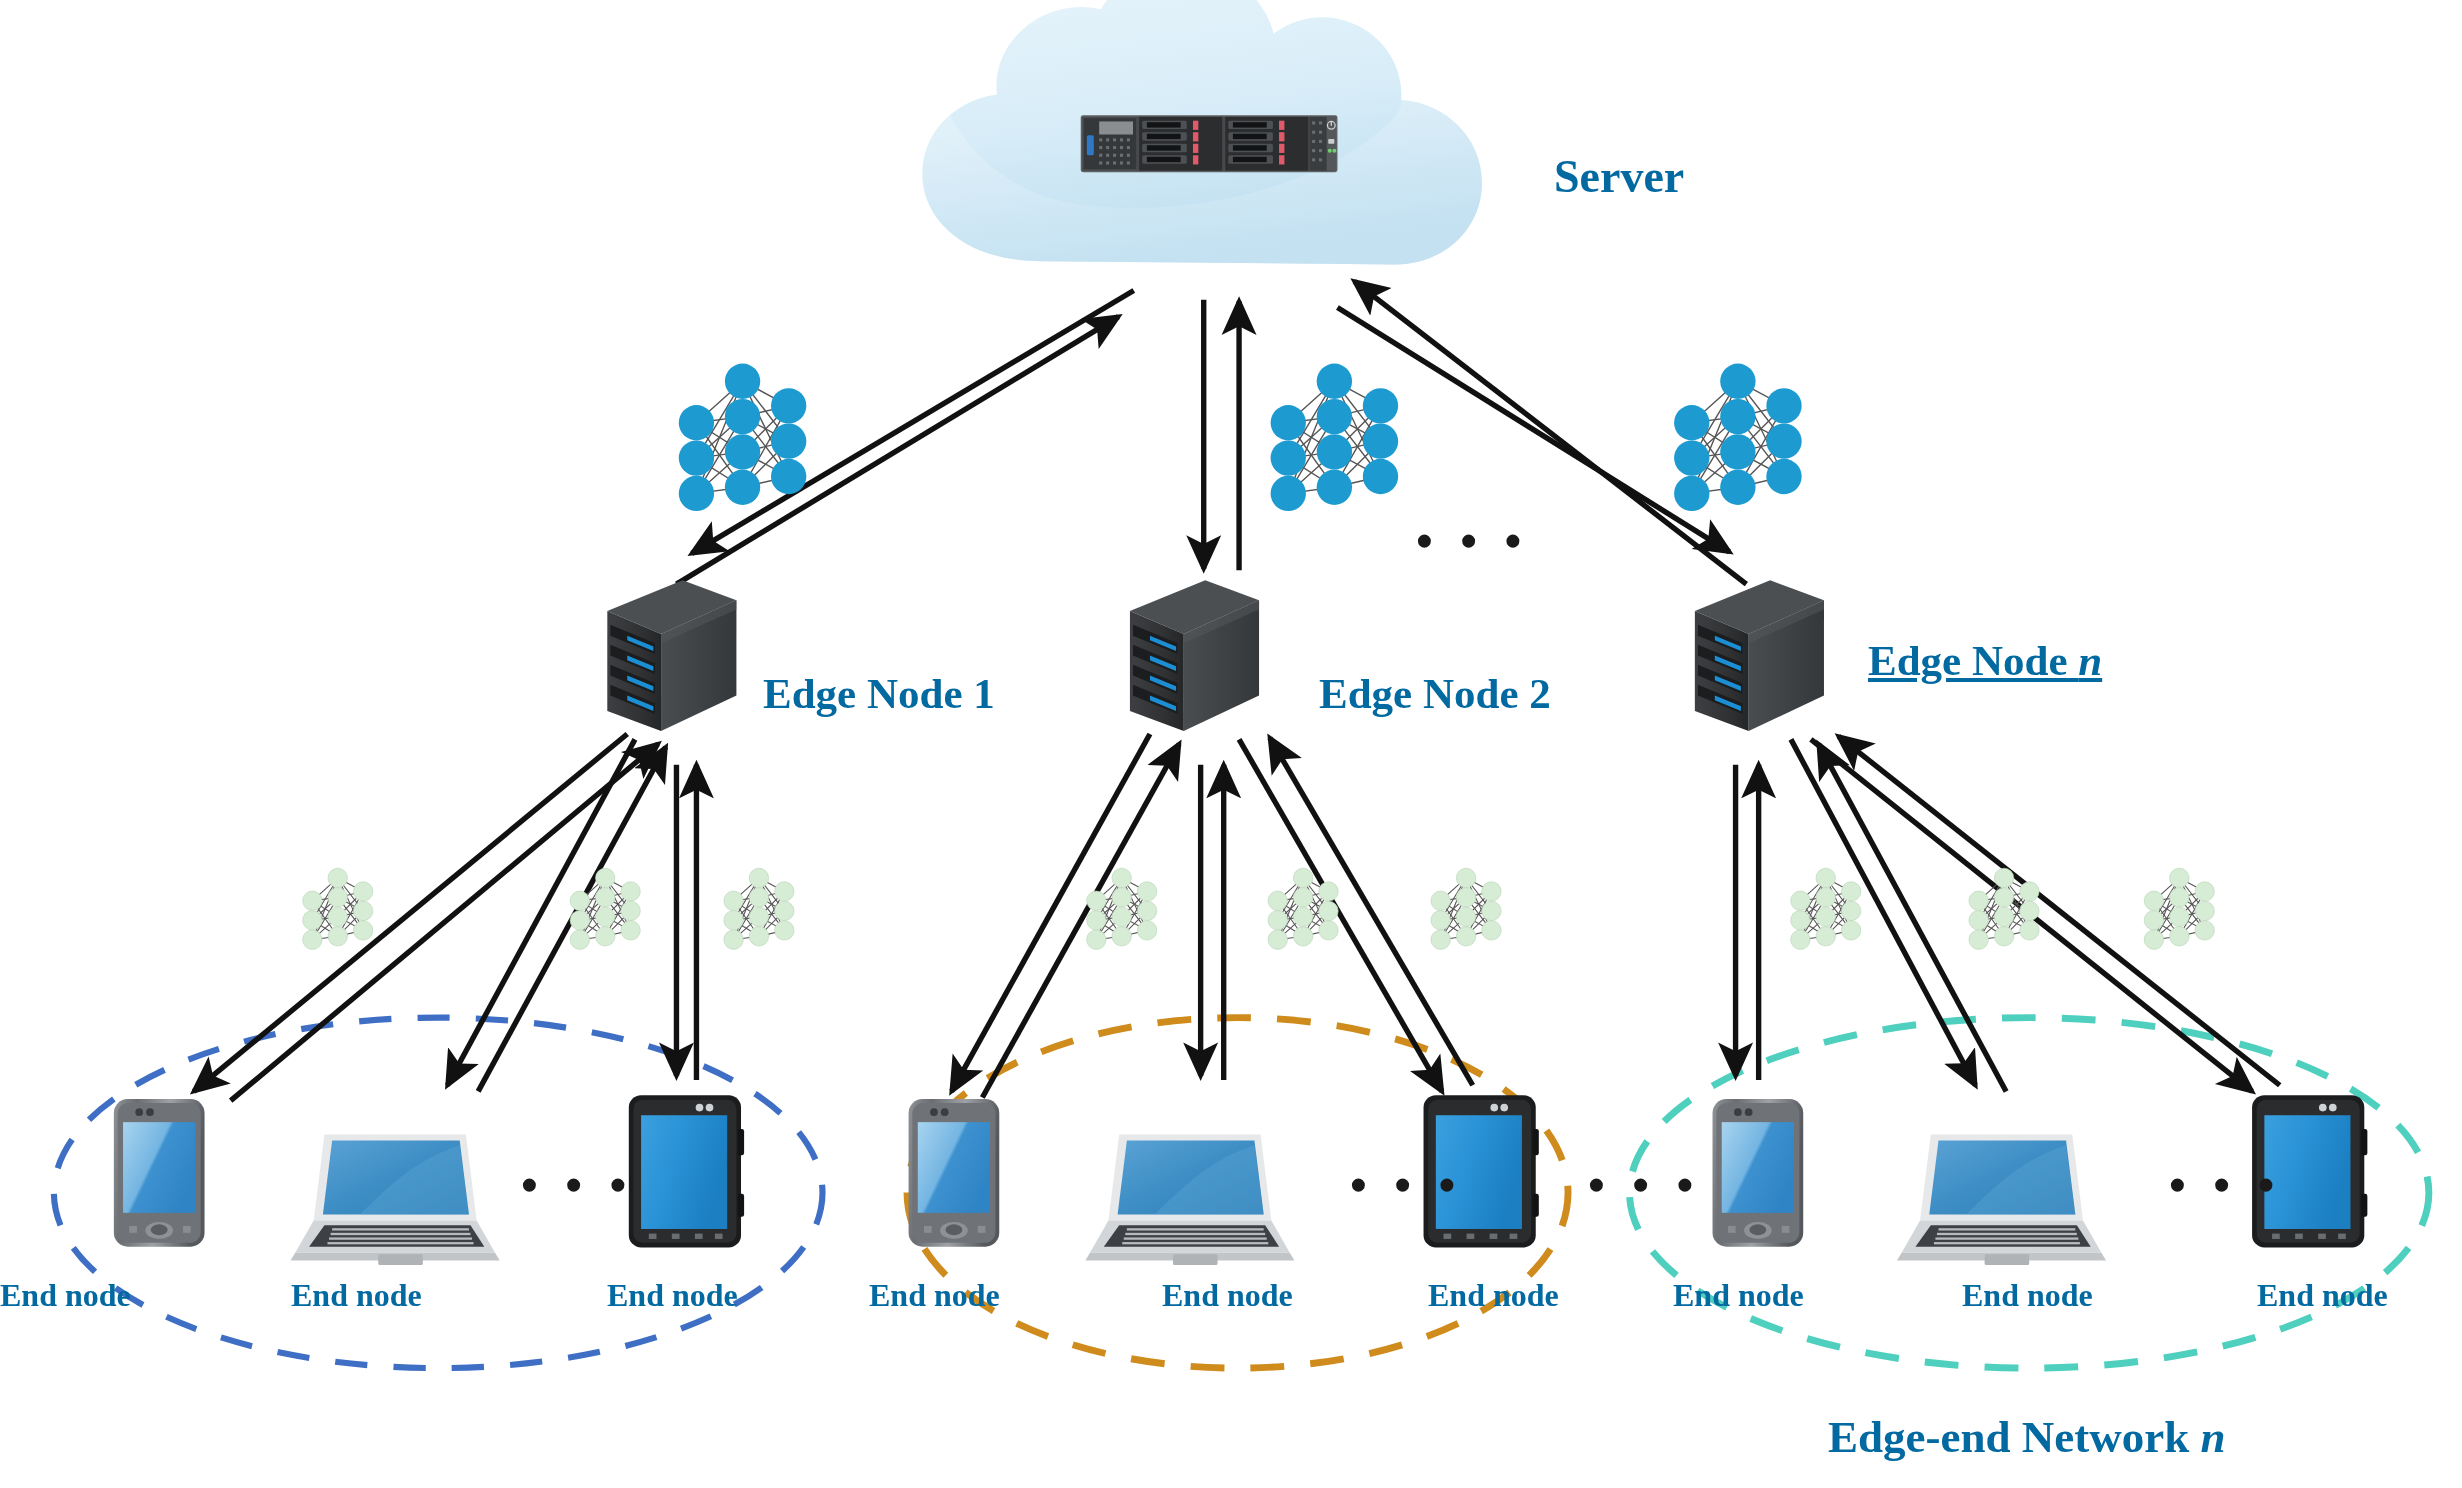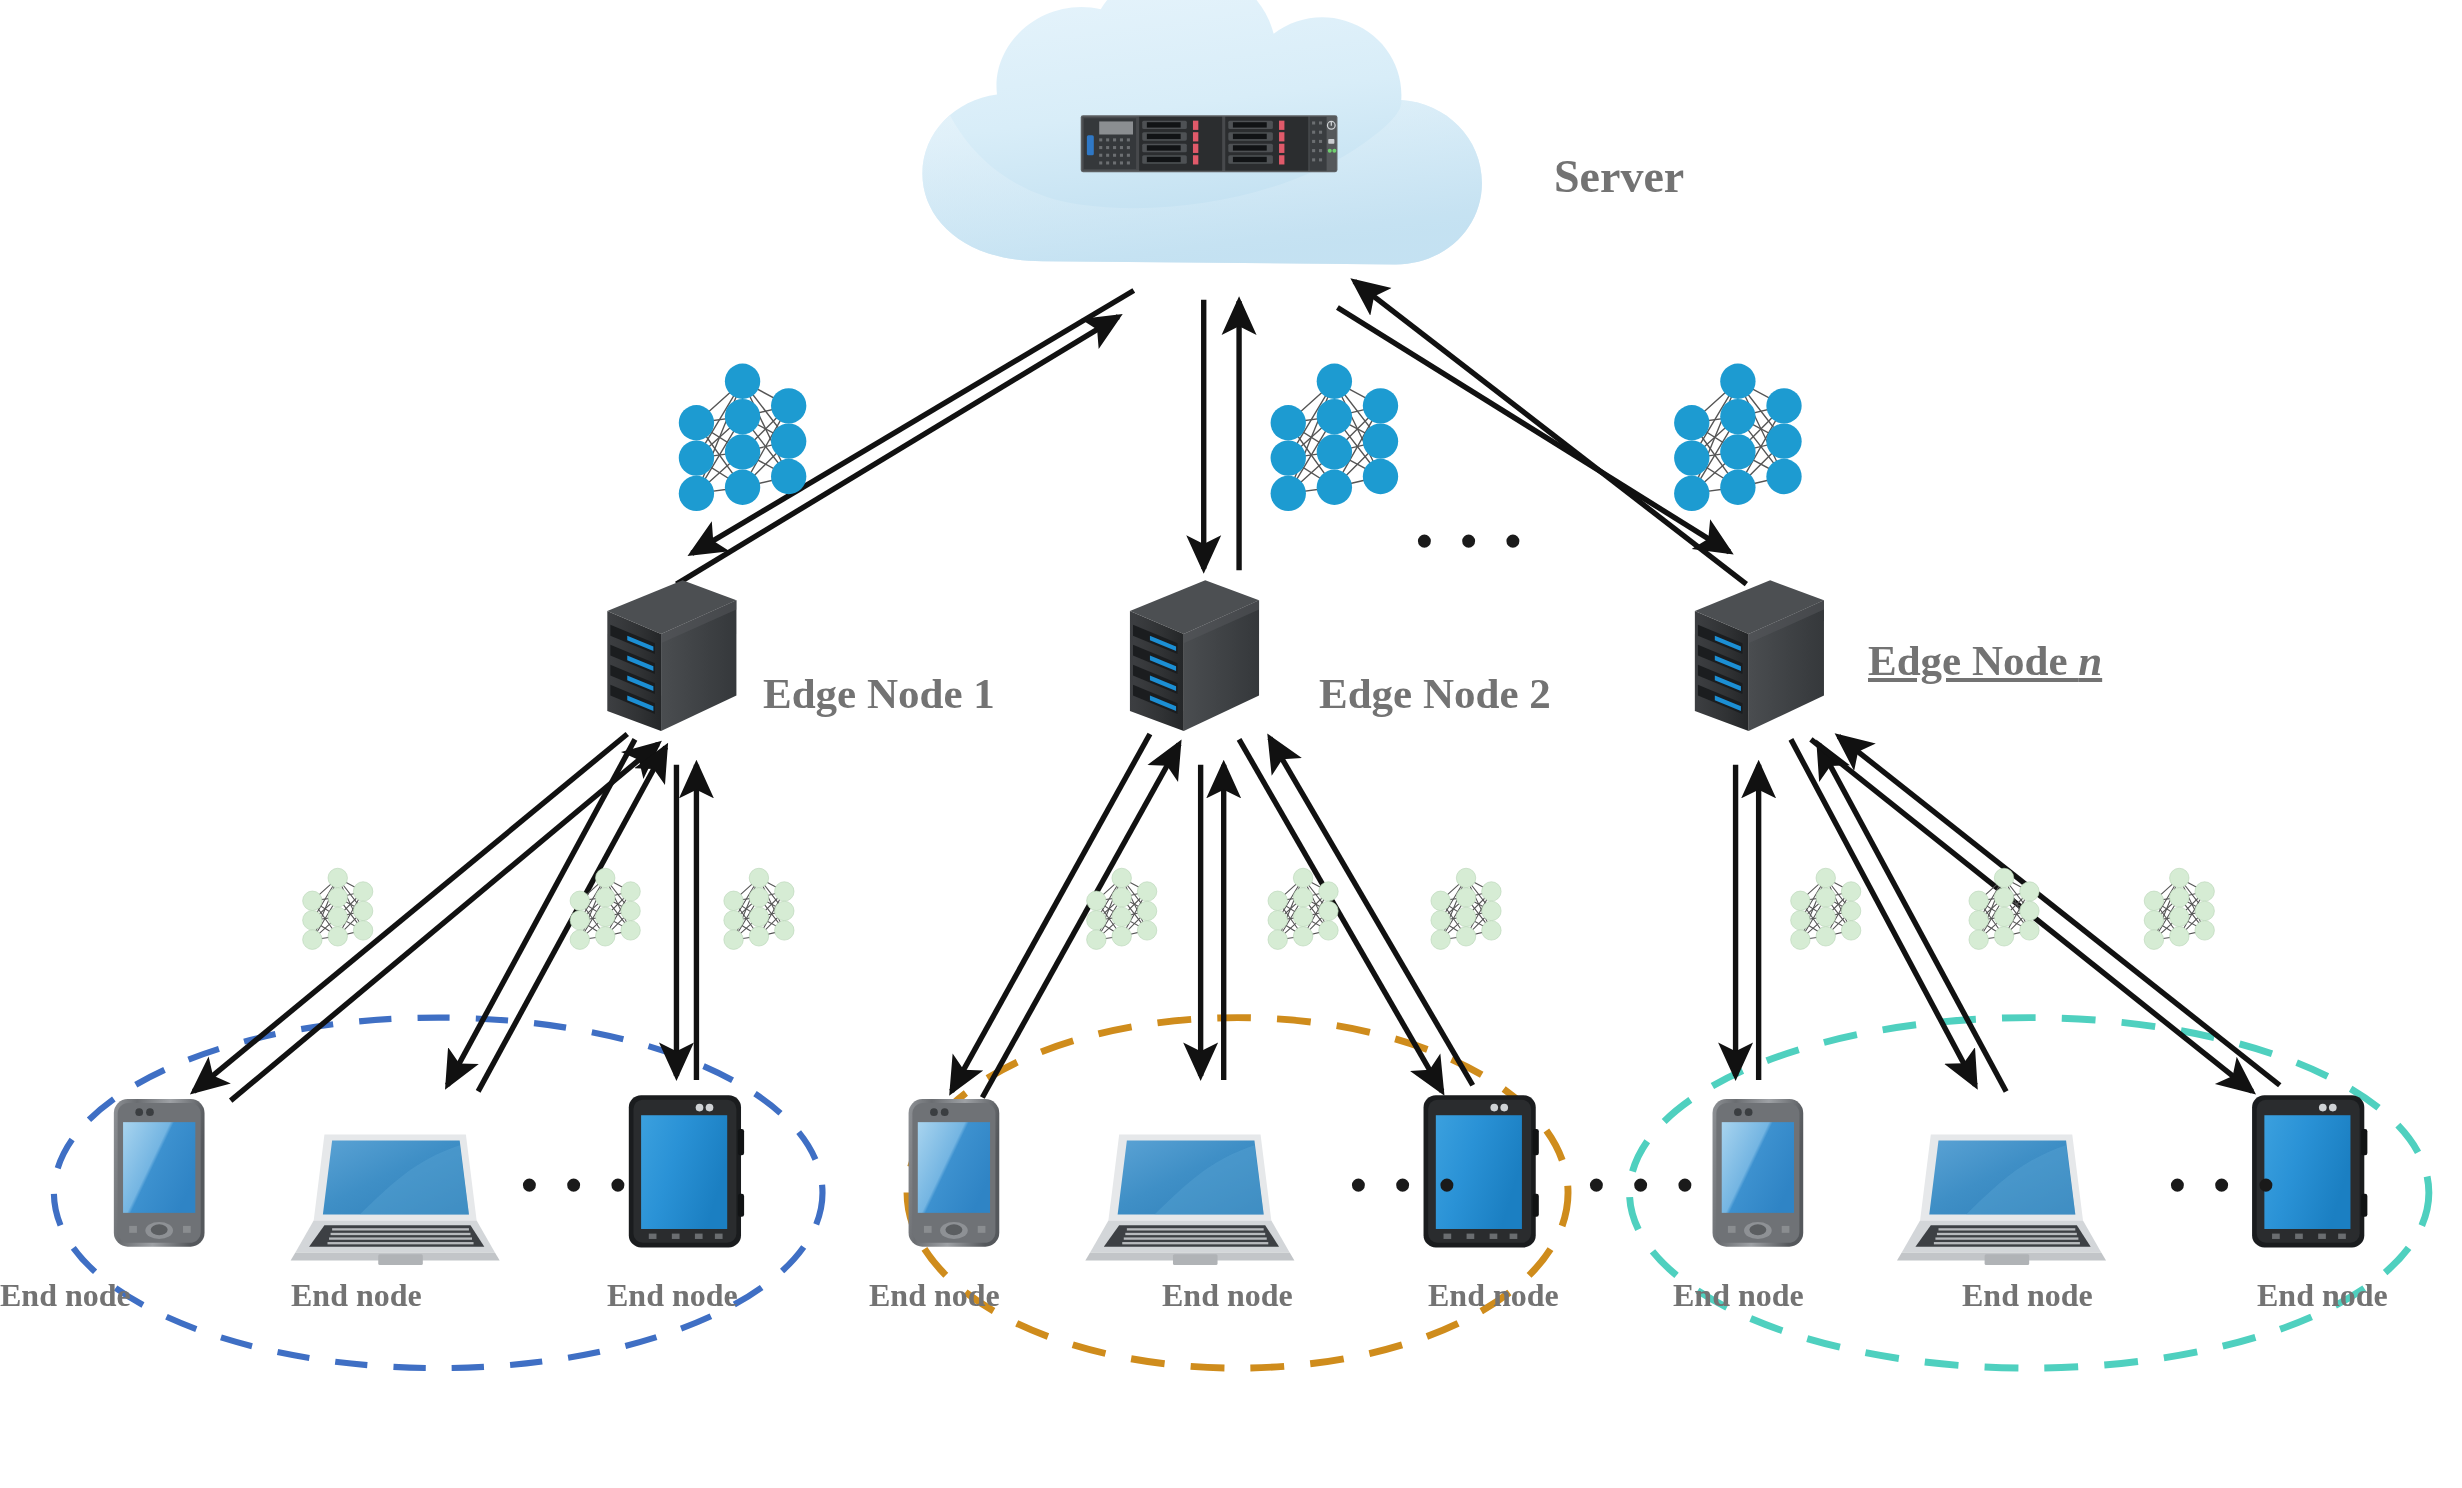--- a/index.html
+++ b/index.html
@@ -7,21 +7,21 @@
     font-family:"Liberation Serif", serif;
     width:2462px;height:1488px;overflow:hidden;position:relative;
   }
   #stage{position:relative;width:2462px;height:1488px;background:#fff;}
   #svg-layer{position:absolute;left:0;top:0;width:2462px;height:1488px;}
 
   .label{
     position:absolute;
     font-family:"Liberation Serif", serif;
     font-weight:bold;
-    color:#737373;
+    color:#0369a1;
     white-space:nowrap;
     line-height:1;
   }
   .lbl-server{font-size:46px;}
   .lbl-edge{font-size:43px;margin-top:23px;}
   .lbl-end{font-size:32px;}
   .lbl-net{font-size:45px;}
   .ital{font-style:italic;}
 
   .dots{
@@ -729,15 +729,18 @@
 <div class="label lbl-end" style="left:1428px;top:1279px;">End node</div>
 <div class="dots" style="left:1350px;top:1161px;">• • •</div>
 
 <div class="label lbl-end" style="left:1673px;top:1279px;">End node</div>
 <div class="label lbl-end" style="left:1962px;top:1279px;">End node</div>
 <div class="label lbl-end" style="left:2257px;top:1279px;">End node</div>
 <div class="dots" style="left:2169px;top:1161px;">• • •</div>
 
 <div class="dots" style="left:1588px;top:1161px;">• • •</div>
 
-
+<div class="label lbl-net" style="left:1828px;top:1415px;">
+  <span>Edge-end Network </span><span class="ital">n</span>
 </div>
 
+</div>
+
 
 </body></html>

